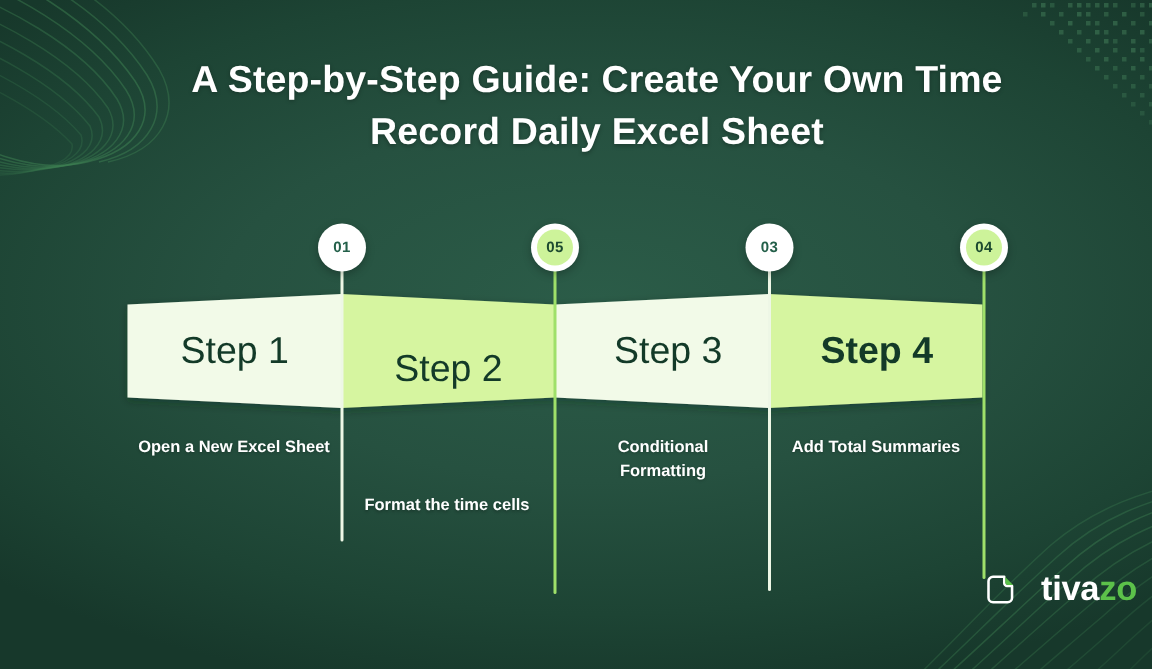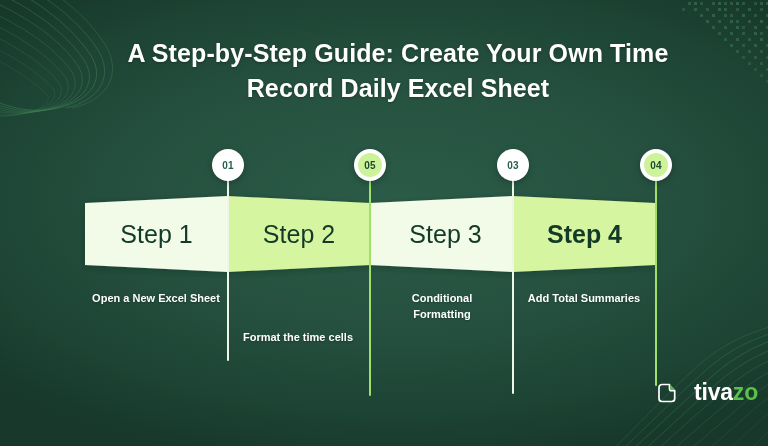--- a/index.html
+++ b/index.html
@@ -237,21 +237,21 @@
         <polygon points="85,203 227.5,196 227.5,272 85,265" fill="#f2fae8"></polygon>
         <polygon points="227.5,196 370,203 370,265 227.5,272" fill="#d6f5a0"></polygon>
         <polygon points="370,203 512.5,196 512.5,272 370,265" fill="#f2fae8"></polygon>
         <polygon points="512.5,196 655,203 655,265 512.5,272" fill="#d6f5a0"></polygon>
       </g>
   </svg>
 
   <div id="step-text-layer">
       <div class="steplabel" style="left: 85px; width: 143px;">Step 1</div>
       <div class="caption" style="left: 92px; width: 128px;">Open a New Excel Sheet</div>
-      <div class="steplabel" style="left: 228px; width: 142px;">Step 2</div>
+      <div class="steplabel" style="left: 228px; width: 142px; margin-top: 12px;">Step 2</div>
       <div class="caption" style="left: 232px; width: 132px; margin-top: 39px;">Format the time cells</div>
       <div class="steplabel" style="left: 370px; width: 151px;">Step 3</div>
       <div class="caption" style="left: 390px; width: 104px;">Conditional Formatting</div>
       <div class="steplabel" style="left: 513px; width: 143px; font-weight: bold;">Step 4</div>
       <div class="caption" style="left: 516px; width: 136px;">Add Total Summaries</div>
     </div>
 
   <div class="markers" id="marker-layer">
       <div class="marker" style="left: 228px; top: 149px;">
         <div class="line" style="height: 196px; background: rgb(238, 247, 230);"></div>

